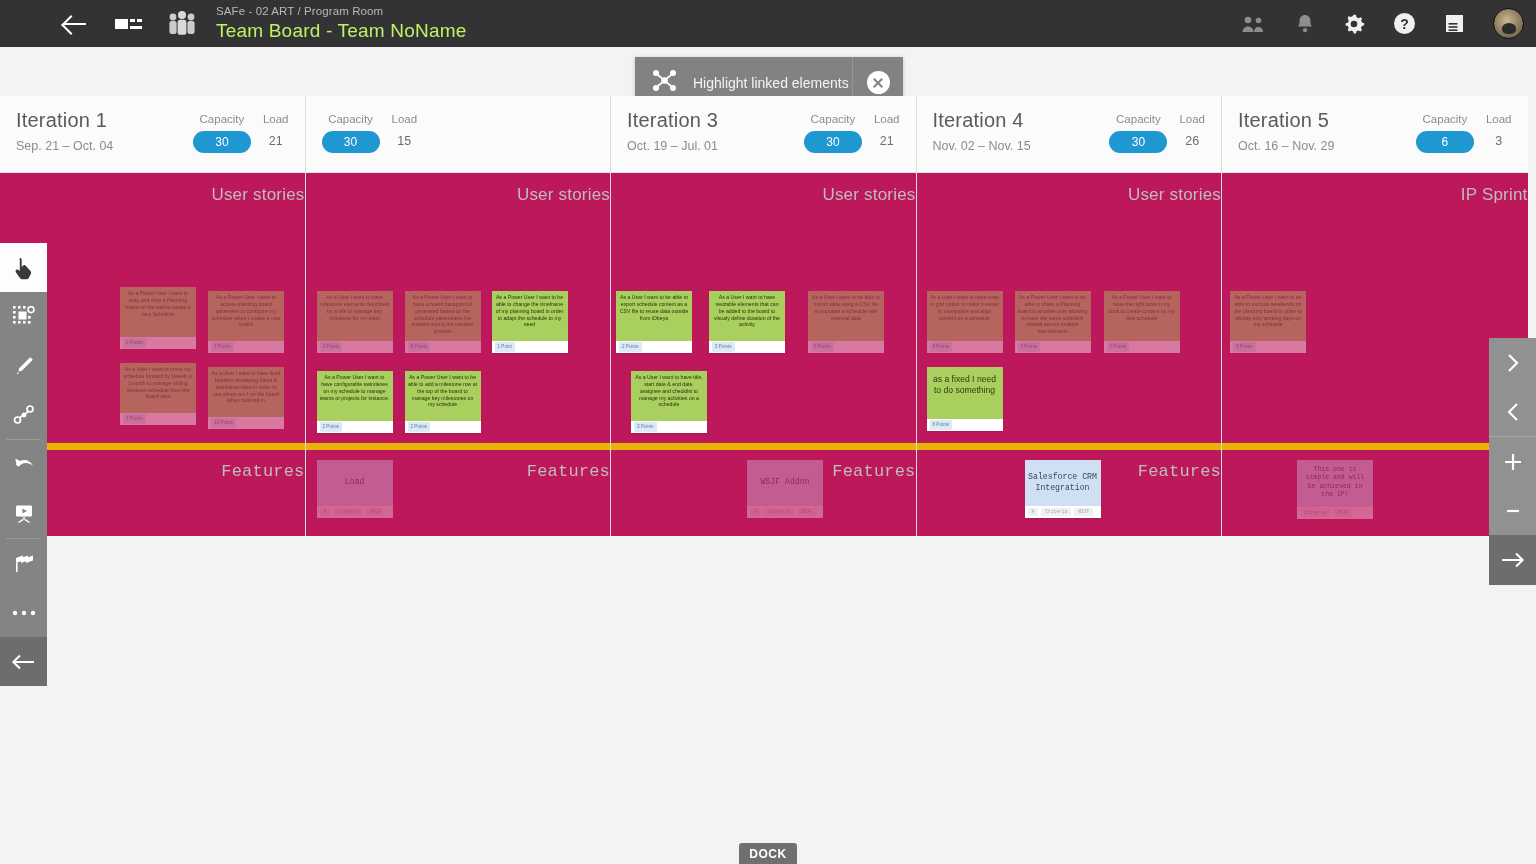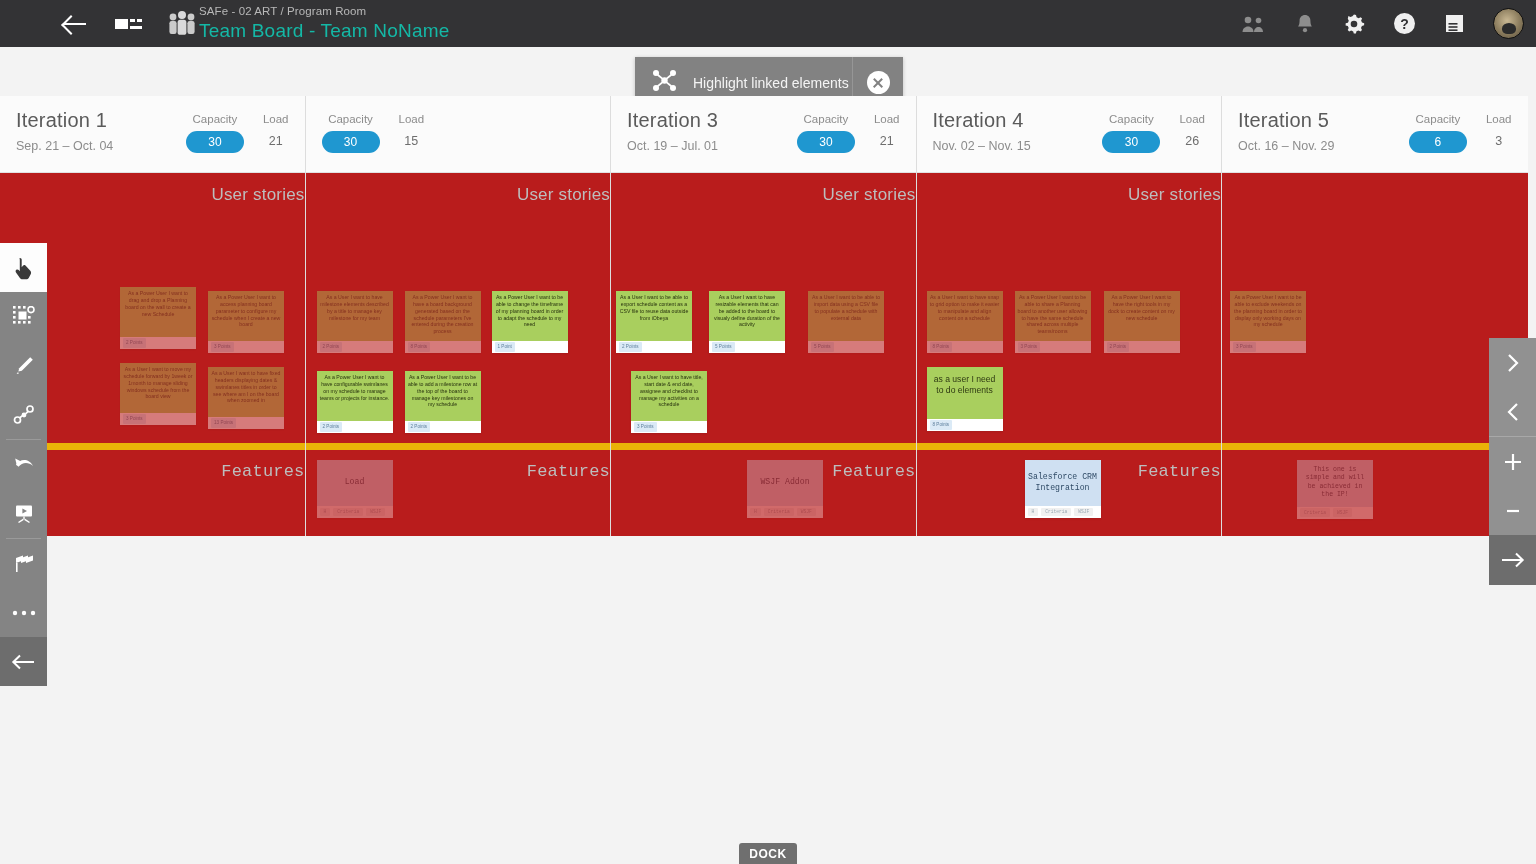--- a/index.html
+++ b/index.html
@@ -28,23 +28,23 @@
     content:""; position:absolute; left: 3px; top: 6px; width: 12px; height: 12px;
     border-left: 2.5px solid #fff; border-bottom: 2.5px solid #fff; transform: rotate(45deg);
   }
   .slides-icon { margin-left: 26px; width: 28px; height: 18px; position: relative; }
   .slides-icon b { position:absolute; background:#fff; display:block; }
   .slides-icon b:nth-child(1){ left:0; top:4px; width:13px; height:10px; }
   .slides-icon b:nth-child(2){ left:15px; top:4px; width:5px; height:3px; }
   .slides-icon b:nth-child(3){ left:22px; top:4px; width:5px; height:3px; }
   .slides-icon b:nth-child(4){ left:15px; top:11px; width:12px; height:3px; }
   .team-icon { margin-left: 22px; width: 34px; height: 28px; opacity: .92; }
-  .title-block { margin-left: 0; line-height: 1.1; }
+  .title-block { margin-left: 17px; line-height: 1.1; }
   .crumb { font-size: 11.5px; color: #b8b8b8; letter-spacing:.1px; }
-  .board-title { font-size: 19px; color: #14b8a6; margin-top: 3px; font-weight: 400; letter-spacing:.2px;}
+  .board-title { font-size: 19px; color: #bef264; margin-top: 3px; font-weight: 400; letter-spacing:.2px;}
   .topbar-right { margin-left: auto; display: flex; align-items: center; gap: 0px; padding-right: 12px; }
   .topbar-right > * { margin-left: 28px; }
   .avatar {
     width: 31px; height: 31px; border-radius: 50%; overflow: hidden;
     background: radial-gradient(circle at 45% 40%, #c9b893 0%, #8a7b5c 55%, #5a5040 100%);
     border: 1px solid #111; position: relative;
   }
   .avatar:after {
     content:""; position:absolute; left:8px; top:14px; width:14px; height:11px;
     background: #2b2b2b; border-radius: 50% 50% 40% 40%;
@@ -68,30 +68,30 @@
   .close-circle:before, .close-circle:after {
     content:""; position:absolute; left:5.5px; top:10.5px; width:12px; height:2.2px; background:#828282;
   }
   .close-circle:before { transform: rotate(45deg); }
   .close-circle:after { transform: rotate(-45deg); }
 
   
   .board { position:absolute; left:0; top:96px; width:1536px; height:726px; }
 
   .iterations { position:absolute; left:0; top:0; width:1536px; height:440px; display:flex; }
-  .iter-col { width: 305.5px; background:#b91c1c; border-right: 1px solid #dddddd; position:relative; }
+  .iter-col { width: 305.5px; background:#be185d; border-right: 1px solid #dddddd; position:relative; }
   .iter-col:last-child { border-right: none; }
   .iter-header {
     height: 77px; background:#fbfbfb; border-bottom: 1px solid #e2e2e2;
     display:flex; align-items:flex-start; padding: 13px 16px 0 16px; position:relative;
   }
   .iter-head-left { flex: 1; }
   .iter-name { font-size: 20px; color:#5a5a5a; font-weight: 400; letter-spacing:.2px; }
   .iter-dates { font-size: 12.5px; color:#8c8c8c; margin-top: 7px; }
-  .iter-metrics { display:flex; align-items:flex-start; gap: 19px; padding-top: 4px; }
+  .iter-metrics { display:flex; align-items:flex-start; gap: 12px; padding-top: 4px; }
   .metric { text-align:center; }
   .metric-label { font-size: 11.5px; color:#8c8c8c; }
   .cap-pill {
     margin-top: 6px; background:#1f97d0; color:#fff; font-size: 12px;
     border-radius: 11px; height: 22px; min-width: 58px; display:flex;
     align-items:center; justify-content:center;
   }
   .load-value { margin-top: 9px; font-size: 12.5px; color:#6e6e6e; }
 
   .zone-title {
@@ -482,21 +482,21 @@
                 <span class="tag">3 Points</span>
               </div>
           </div>
           <div class="card blur dim green-dim" style="left:187px;top:118px">
             <div class="body" style="height:50px">As a Power User I want to have the right tools in my dock to create content on my new schedule</div>
             <div class="foot">
                 <span class="tag">2 Points</span>
               </div>
           </div>
           <div class="card green focus" style="left:10px;top:194px">
-            <div class="body" style="height:52px">as a user I need to do elements</div>
+            <div class="body" style="height:52px">as a fixed I need to do something</div>
             <div class="foot">
                 <span class="tag">8 Points</span>
               </div>
           </div>
         </div>
         <div class="features-zone">
           <div class="zone-title">Features</div>
           <div class="fcard" style="left:108px;top:10px">
             <div class="body">Salesforce CRM Integration</div>
             <div class="foot">
@@ -519,20 +519,21 @@
               <div class="metric-label">Capacity</div>
               <div class="cap-pill">6</div>
             </div>
             <div class="metric">
               <div class="metric-label">Load</div>
               <div class="load-value">3</div>
             </div>
           </div>
         </div>
         <div class="stories-zone">
+          <div class="zone-title">IP Sprint</div>
           <div class="card blur dim green-dim" style="left:8px;top:118px">
             <div class="body" style="height:50px">As a Power User I want to be able to exclude weekends on the planning board in order to display only working days on my schedule</div>
             <div class="foot">
                 <span class="tag">3 Points</span>
               </div>
           </div>
         </div>
         <div class="features-zone">
           <div class="zone-title"></div>
           <div class="fcard dim blur" style="left:75px;top:10px">

